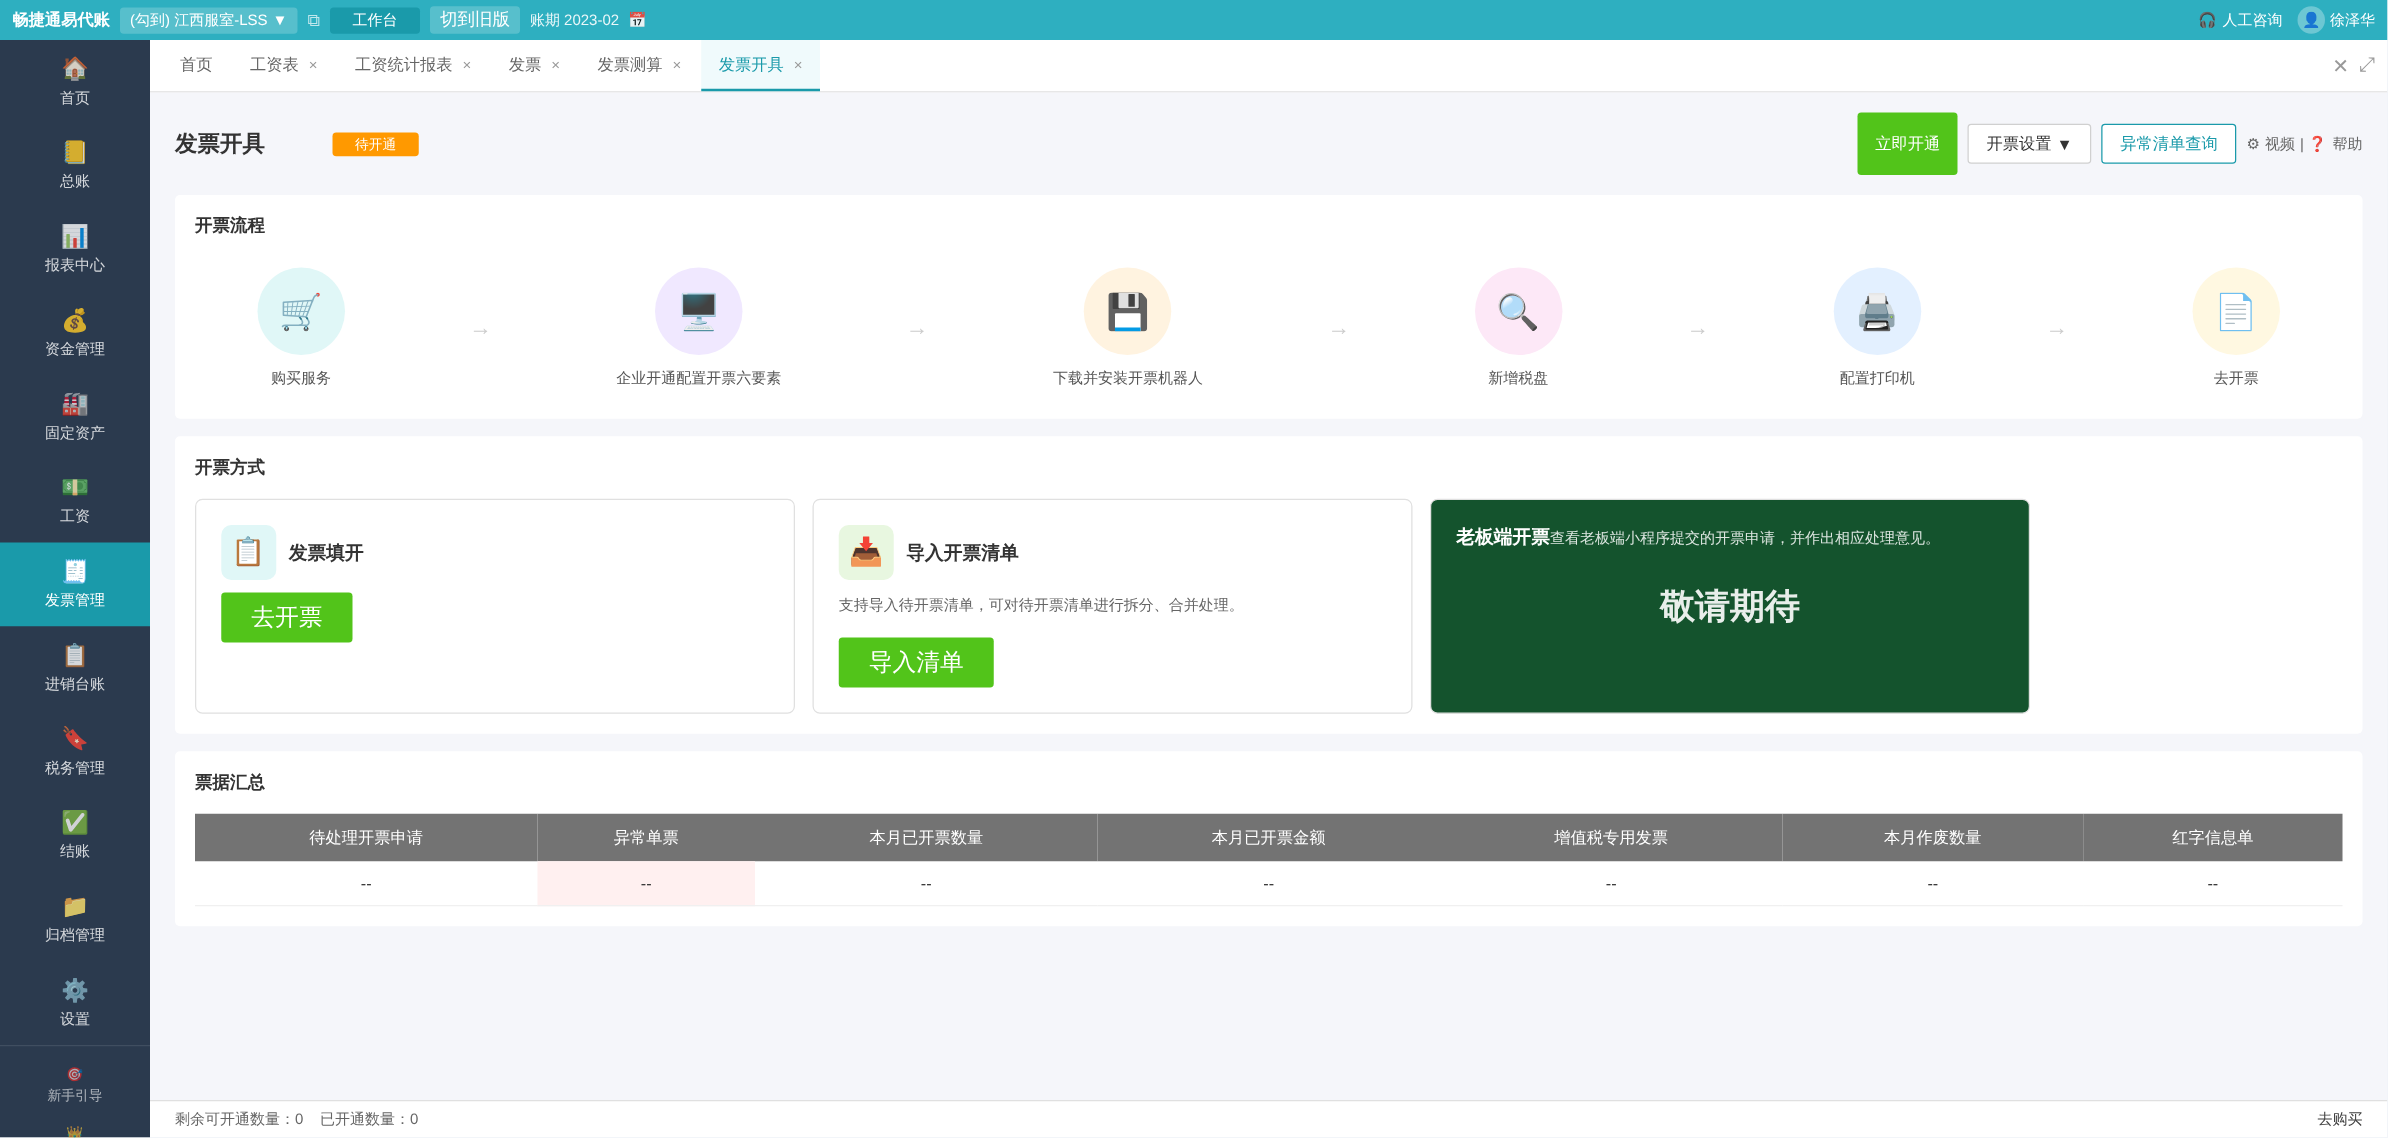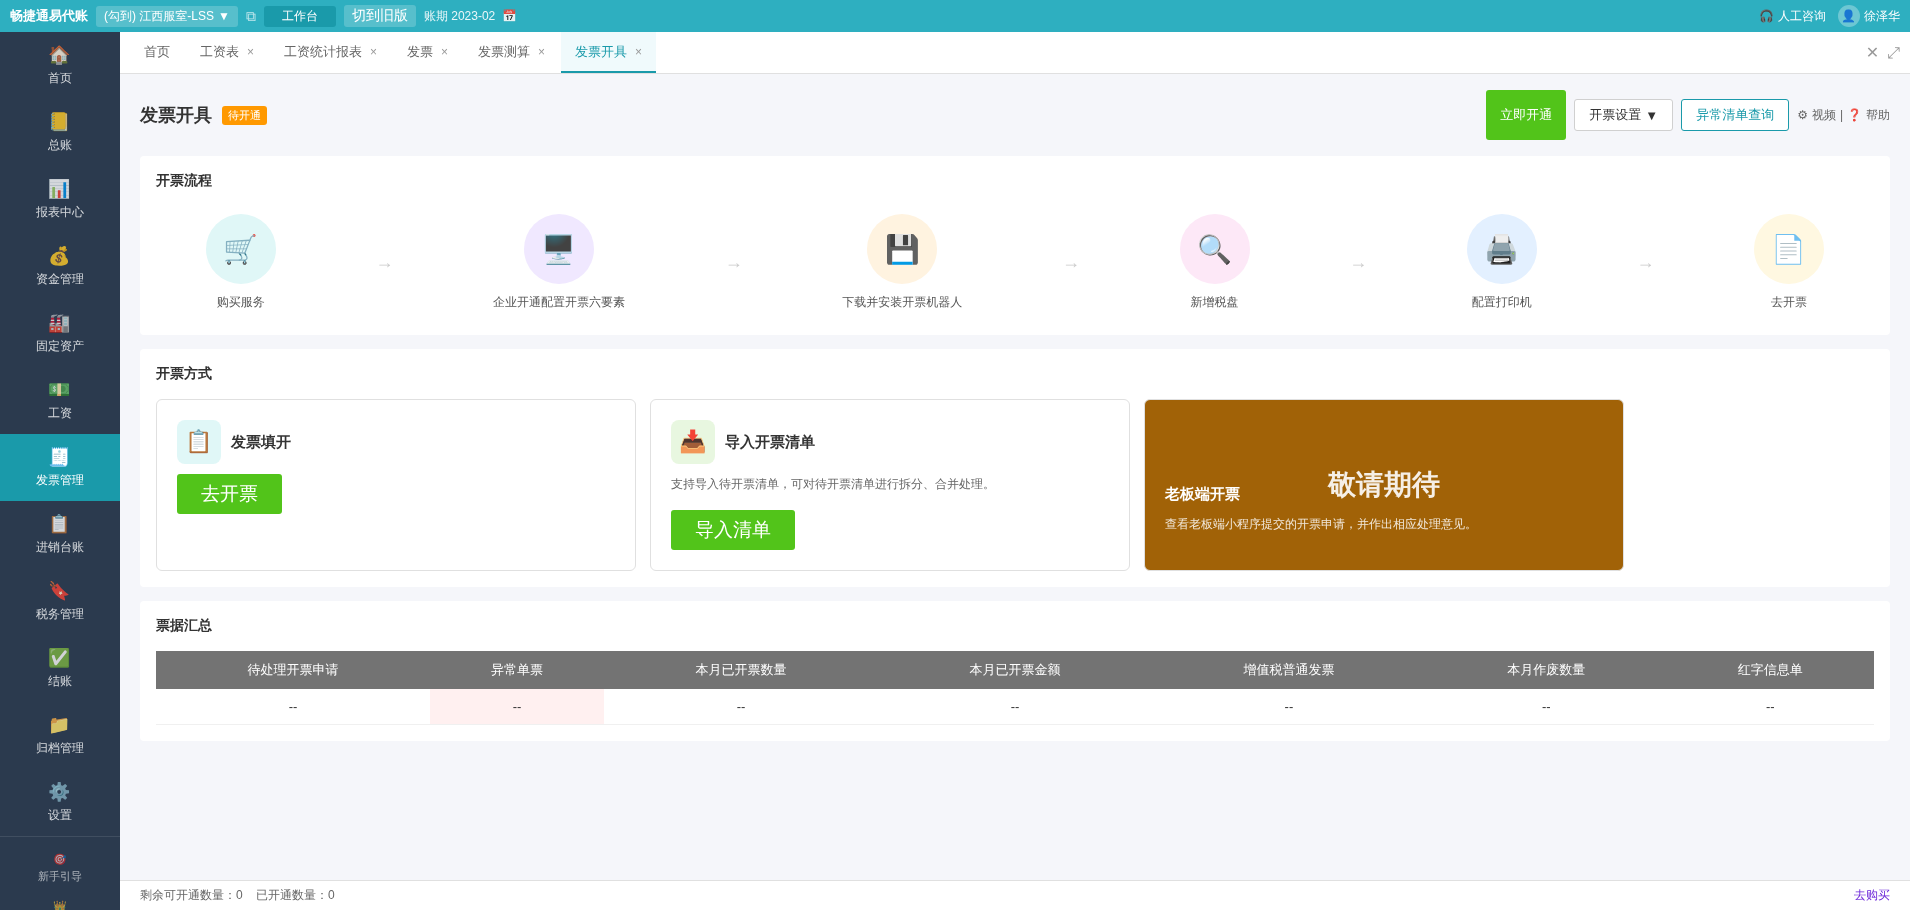--- a/index.html
+++ b/index.html
@@ -36,21 +36,21 @@
     .tab-close { font-size: 12px; color: #999; margin-left: 4px; cursor: pointer; }
     .tab-bar-right { display: flex; align-items: center; gap: 8px; color: #999; font-size: 16px; cursor: pointer; }
 
     
     .page-content { flex: 1; padding: 16px 20px; overflow-y: auto; background: #f5f6fa; }
 
     
     .page-header { display: flex; align-items: center; justify-content: space-between; margin-bottom: 16px; }
     .page-title-area { display: flex; align-items: center; gap: 10px; }
     .page-title { font-size: 18px; font-weight: bold; color: #333; }
-    .status-badge { background: #ff9900; color: white; font-size: 11px; padding: 2px 6px; border-radius: 3px; }
+    .status-badge { background: #ff9900; color: white; font-size: 11px; padding: 2px 18px; border-radius: 3px; margin-left: 44px; }
     .header-buttons { display: flex; align-items: center; gap: 8px; }
     .btn-primary { background: #52c41a; color: white; border: none; padding: 16px 14px; border-radius: 3px; cursor: pointer; font-size: 13px; }
     .btn-default { background: white; color: #333; border: 1px solid #d0d0d0; padding: 6px 14px; border-radius: 3px; cursor: pointer; font-size: 13px; display: flex; align-items: center; gap: 4px; }
     .btn-outline { background: white; color: #1a9aaa; border: 1px solid #1a9aaa; padding: 6px 14px; border-radius: 3px; cursor: pointer; font-size: 13px; }
     .header-right-links { display: flex; align-items: center; gap: 4px; color: #666; font-size: 12px; }
 
     
     .section { background: white; border-radius: 4px; padding: 16px; margin-bottom: 14px; }
     .section-title { font-size: 14px; font-weight: bold; color: #333; margin-bottom: 16px; }
 
@@ -70,34 +70,34 @@
     
     .billing-methods { display: flex; gap: 14px; }
     .billing-card { flex: 1; border: 1px solid #e0e0e0; border-radius: 6px; padding: 20px; max-width: 480px; position: relative; }
     .billing-card-header { display: flex; align-items: center; gap: 10px; margin-bottom: 10px; }
     .billing-card-icon { width: 44px; height: 44px; border-radius: 8px; display: flex; align-items: center; justify-content: center; font-size: 22px; }
     .icon-bg-teal { background: #e0f7f7; color: #2eafc0; }
     .icon-bg-green { background: #e8f7e0; color: #3aaf2e; }
     .billing-card-title { font-size: 15px; font-weight: bold; color: #333; }
     .billing-card-desc { font-size: 12px; color: #666; line-height: 1.7; margin-bottom: 16px; }
     .billing-card-btn { background: #52c41a; color: white; border: none; padding: 7px 24px; border-radius: 3px; cursor: pointer; font-size: 19px; }
-    .billing-card-gray { flex: 1; border: 1px solid #e0e0e0; border-radius: 6px; padding: 20px; background: #a16207; max-width: 480px; position: relative; display: flex; flex-direction: column; align-items: flex-start; justify-content: flex-end; }
+    .billing-card-gray { flex: 1; border: 1px solid #e0e0e0; border-radius: 6px; padding: 20px; background: #14532d; max-width: 480px; position: relative; display: flex; align-items: flex-start; }
     .billing-card-gray .billing-card-title { color: white; }
     .billing-card-gray .billing-card-desc { color: rgba(255,255,255,0.85); }
     .coming-soon { position: absolute; top: 50%; left: 50%; transform: translate(-50%, -50%); font-size: 28px; font-weight: bold; color: rgba(255,255,255,0.9); text-align: center; pointer-events: none; }
 
     
     .summary-table { width: 100%; border-collapse: collapse; }
     .summary-table th { background: #737373; color: white; padding: 10px 8px; text-align: center; font-size: 13px; font-weight: normal; }
     .summary-table td { padding: 10px 8px; text-align: center; font-size: 13px; color: #333; border-bottom: 1px solid #f0f0f0; }
     .summary-table td.abnormal { background: #fff0f0; }
 
     
     .page-footer { background: white; border-top: 1px solid #e0e0e0; padding: 6px 20px; display: flex; align-items: center; justify-content: space-between; font-size: 12px; color: #666; }
-    .footer-link { color: #6d28d9; cursor: pointer; text-decoration: none; margin-left: 48px; }
+    .footer-link { color: #404040; cursor: pointer; text-decoration: none; margin-left: 48px; }
   </style>
 </head>
 <body>
 
 <div class="top-bar">
   <div class="top-bar-left">
     <span class="app-logo">畅捷通易代账</span>
     <button class="company-selector">
       <span>(勾到) 江西服室-LSS</span>
       <span>▼</span>
@@ -315,21 +315,21 @@
 
       <div class="section">
         <div class="section-title">票据汇总</div>
         <table class="summary-table">
           <thead>
             <tr id="summary-header-row">
                 <th>待处理开票申请</th>
                 <th>异常单票</th>
                 <th>本月已开票数量</th>
                 <th>本月已开票金额</th>
-                <th>增值税普通发票</th>
+                <th>增值税专用发票</th>
                 <th>本月作废数量</th>
                 <th>红字信息单</th>
               </tr>
           </thead>
           <tbody>
             <tr id="summary-data-row">
                 <td>--</td>
                 <td class="abnormal">--</td>
                 <td>--</td>
                 <td>--</td>

